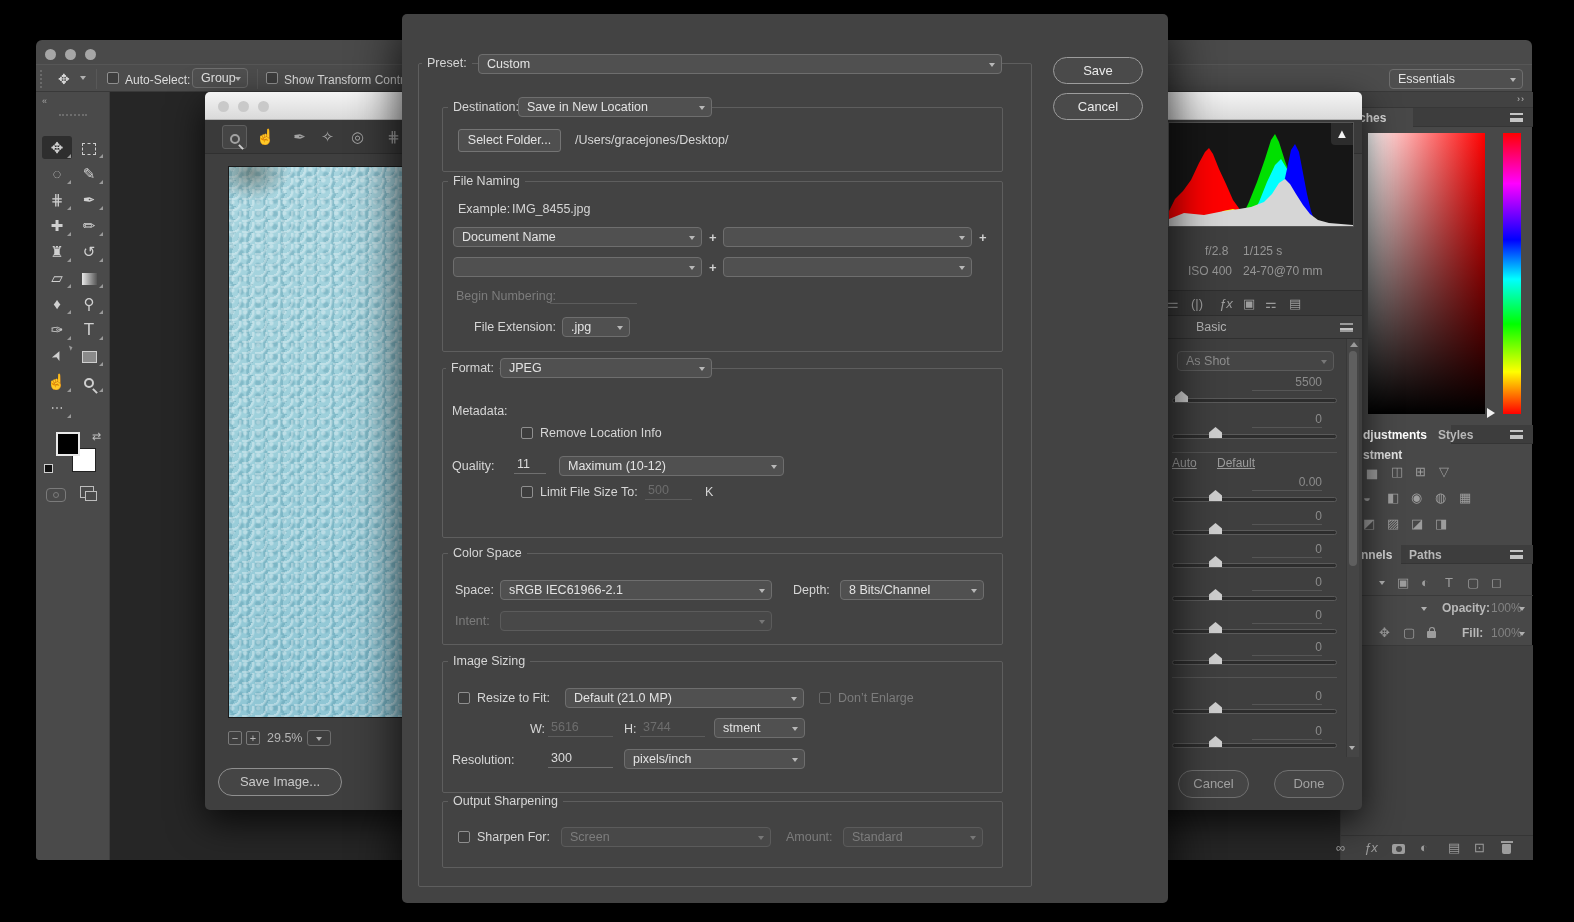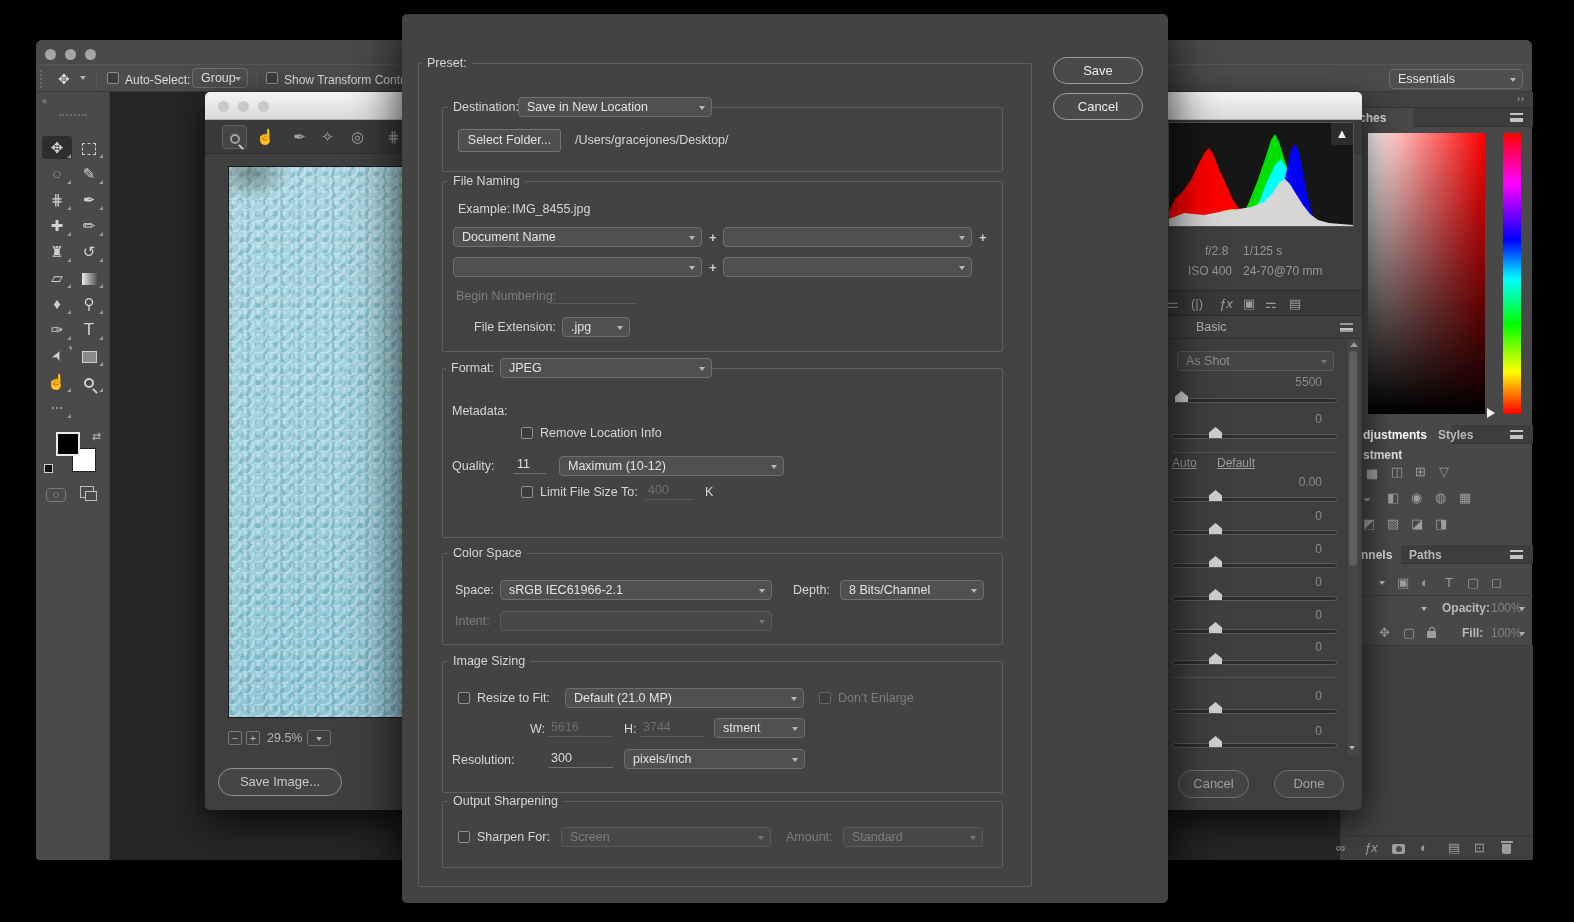--- a/index.html
+++ b/index.html
@@ -53,21 +53,21 @@
   
   #cr{left:205px;top:92px;width:1157px;height:718px;background:#3f3f3f;border-radius:5px;box-shadow:0 12px 36px rgba(0,0,0,.75);}
   #cr-title{position:absolute;left:0;top:0;width:100%;height:28px;border-radius:5px 5px 0 0;background:linear-gradient(#f4f4f4,#dadada);border-bottom:1px solid #b4b4b4;}
   .tl2{position:absolute;top:9px;width:11px;height:11px;border-radius:50%;background:#c9c9c9;}
   #cr-toolbar{position:absolute;left:0;top:28px;width:100%;height:34px;background:#3a3a3a;border-bottom:1px solid #303030;}
   .crtool{position:absolute;top:5px;width:25px;height:24px;color:#a2a2a2;font-size:15px;line-height:24px;text-align:center;}
   .crtool.sel{background:#454545;border:1px solid #5f5f5f;border-radius:3px;}
   .zbtn{position:absolute;width:14px;height:14px;border:1px solid #7a7a7a;border-radius:2px;color:#b8b8b8;font-size:11px;line-height:12px;text-align:center;}
   .pill{position:absolute;border:1px solid #8f8f8f;border-radius:14px;color:#c9c9c9;font-size:13px;text-align:center;background:rgba(255,255,255,.03);}
   .pill.dim{border-color:#707070;color:#a2a2a2;}
-  .sl-val{position:absolute;left:1047px;width:70px;text-align:right;color:#8b8b8b;font-size:12px;border-bottom:1px solid #565656;padding-bottom:9px;}
+  .sl-val{position:absolute;left:1047px;width:70px;text-align:right;color:#8b8b8b;font-size:12px;border-bottom:1px solid #565656;padding-bottom:1px;}
   .sl-track{position:absolute;left:967px;width:165px;height:5px;background:#2d2d2d;border:1px solid #5a5a5a;border-radius:3px;}
   .sl-thumb{position:absolute;top:-8px;width:13px;height:11px;background:#cfcfcf;clip-path:polygon(50% 0,100% 50%,100% 100%,0 100%,0 50%);}
   .crdiv{position:absolute;left:967px;width:165px;border-top:1px solid #555;}
   .crlabel{color:#969696;font-size:12px;}
   .hist-clip{position:absolute;width:22px;height:22px;background:#2c2c2c;border-radius:0 2px 0 4px;color:#f2f2f2;font-size:13px;text-align:center;line-height:22px;}
 
   
   #dlg{left:402px;top:14px;width:766px;height:889px;background:#434343;border-radius:5px;box-shadow:0 14px 50px rgba(0,0,0,.85);}
   #dlg-title{position:absolute;left:0;top:0;width:100%;height:22px;border-radius:5px 5px 0 0;background:linear-gradient(#ececec,#cecece);border-bottom:1px solid #a9a9a9;text-align:center;color:#333;font-size:13px;line-height:21px;}
   .fs{position:absolute;border:1px solid #5e5e5e;border-radius:2px;}
@@ -357,20 +357,21 @@
 
     <div class="pill dim" style="left:973px;top:678px;width:71px;height:28px;line-height:26px">Cancel</div>
     <div class="pill dim" style="left:1069px;top:678px;width:70px;height:28px;line-height:26px">Done</div>
   </div>
 
   <div id="dlg" class="abs">
 
     <div class="fs" style="left:16px;top:49px;width:614px;height:824px"></div>
 
     <div class="leg" style="left:20px;top:42px">Preset:</div>
+    <div class="dd" style="left:76px;top:40px;width:524px">Custom</div>
 
     <div class="pillbtn" style="left:651px;top:43px">Save</div>
     <div class="pillbtn" style="left:651px;top:79px">Cancel</div>
 
     <div class="fs" style="left:40px;top:93px;width:561px;height:65px"></div>
     <div class="leg" style="left:46px;top:86px">Destination:</div>
     <div class="dd" style="left:116px;top:83px;width:194px">Save in New Location</div>
     <div class="btn" style="left:56px;top:115px;width:103px">Select Folder...</div>
     <div class="lbl" style="left:173px;top:119px">/Users/gracejones/Desktop/</div>
 
@@ -394,21 +395,21 @@
     <div class="leg" style="left:44px;top:347px">Format:</div>
     <div class="dd" style="left:98px;top:344px;width:212px">JPEG</div>
     <div class="lbl" style="left:50px;top:390px">Metadata:</div>
     <div class="cb" style="left:119px;top:413px"></div>
     <div class="lbl" style="left:138px;top:412px">Remove Location Info</div>
     <div class="lbl" style="left:50px;top:445px">Quality:</div>
     <div class="uf" style="left:112px;top:443px;width:32px">11</div>
     <div class="dd" style="left:157px;top:442px;width:225px">Maximum  (10-12)</div>
     <div class="cb" style="left:119px;top:472px"></div>
     <div class="lbl" style="left:138px;top:471px">Limit File Size To:</div>
-    <div class="uf dis" style="left:243px;top:469px;width:47px">400</div>
+    <div class="uf dis" style="left:243px;top:469px;width:47px">500</div>
     <div class="lbl" style="left:303px;top:471px">K</div>
 
     <div class="fs" style="left:40px;top:539px;width:561px;height:92px"></div>
     <div class="leg" style="left:46px;top:532px">Color Space</div>
     <div class="lbl" style="left:53px;top:569px">Space:</div>
     <div class="dd" style="left:98px;top:566px;width:272px">sRGB IEC61966-2.1</div>
     <div class="lbl" style="left:391px;top:569px">Depth:</div>
     <div class="dd" style="left:438px;top:566px;width:144px">8 Bits/Channel</div>
     <div class="lbl dis" style="left:53px;top:600px">Intent:</div>
     <div class="dd dis" style="left:98px;top:597px;width:272px"></div>

